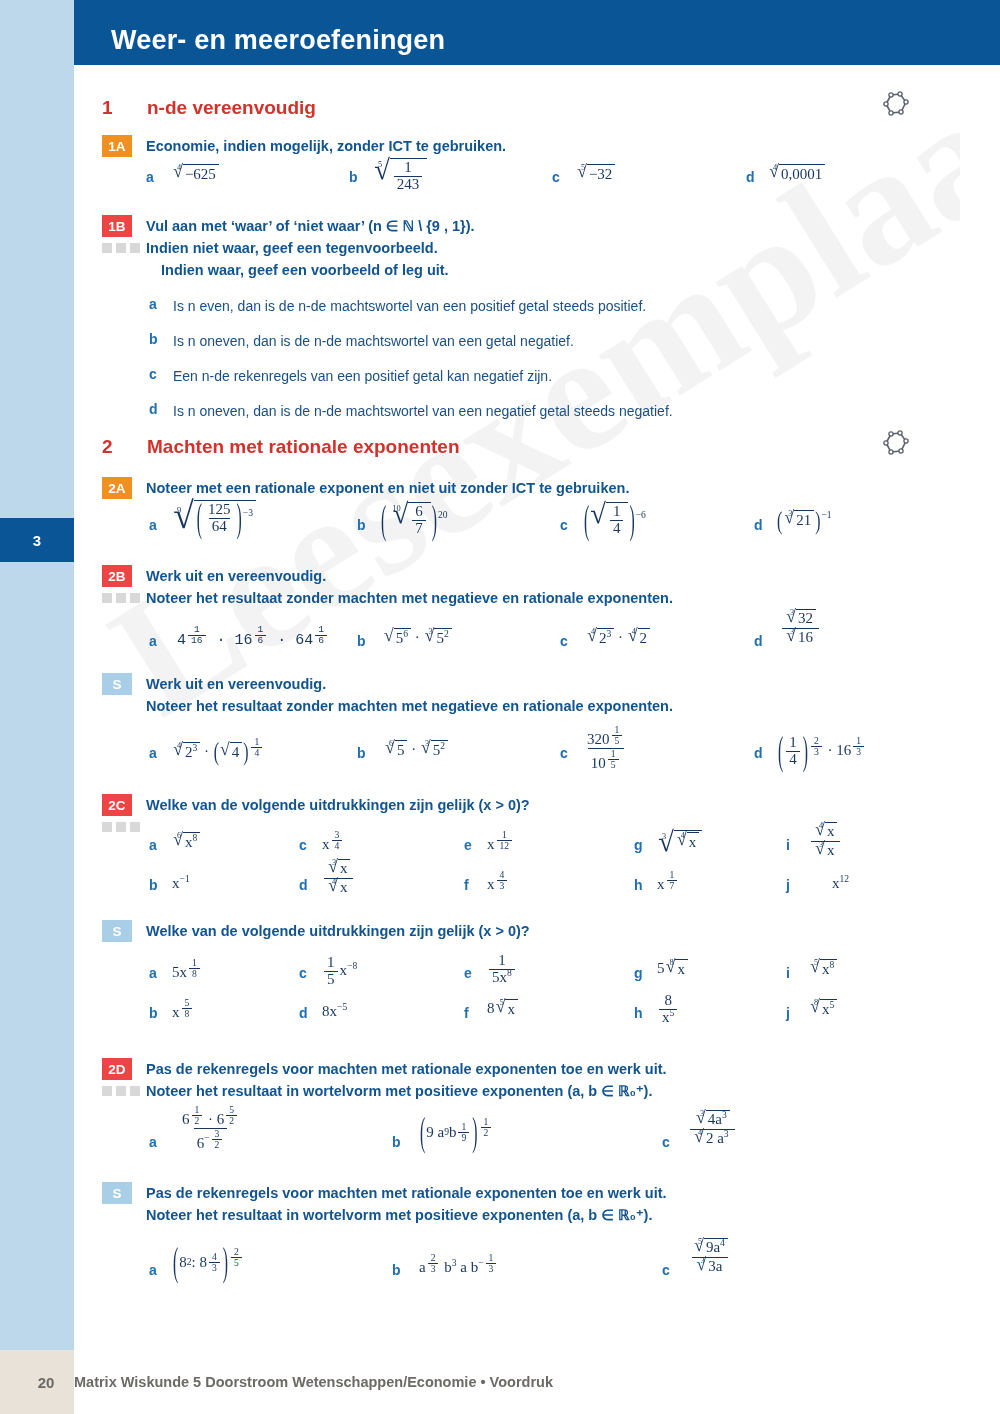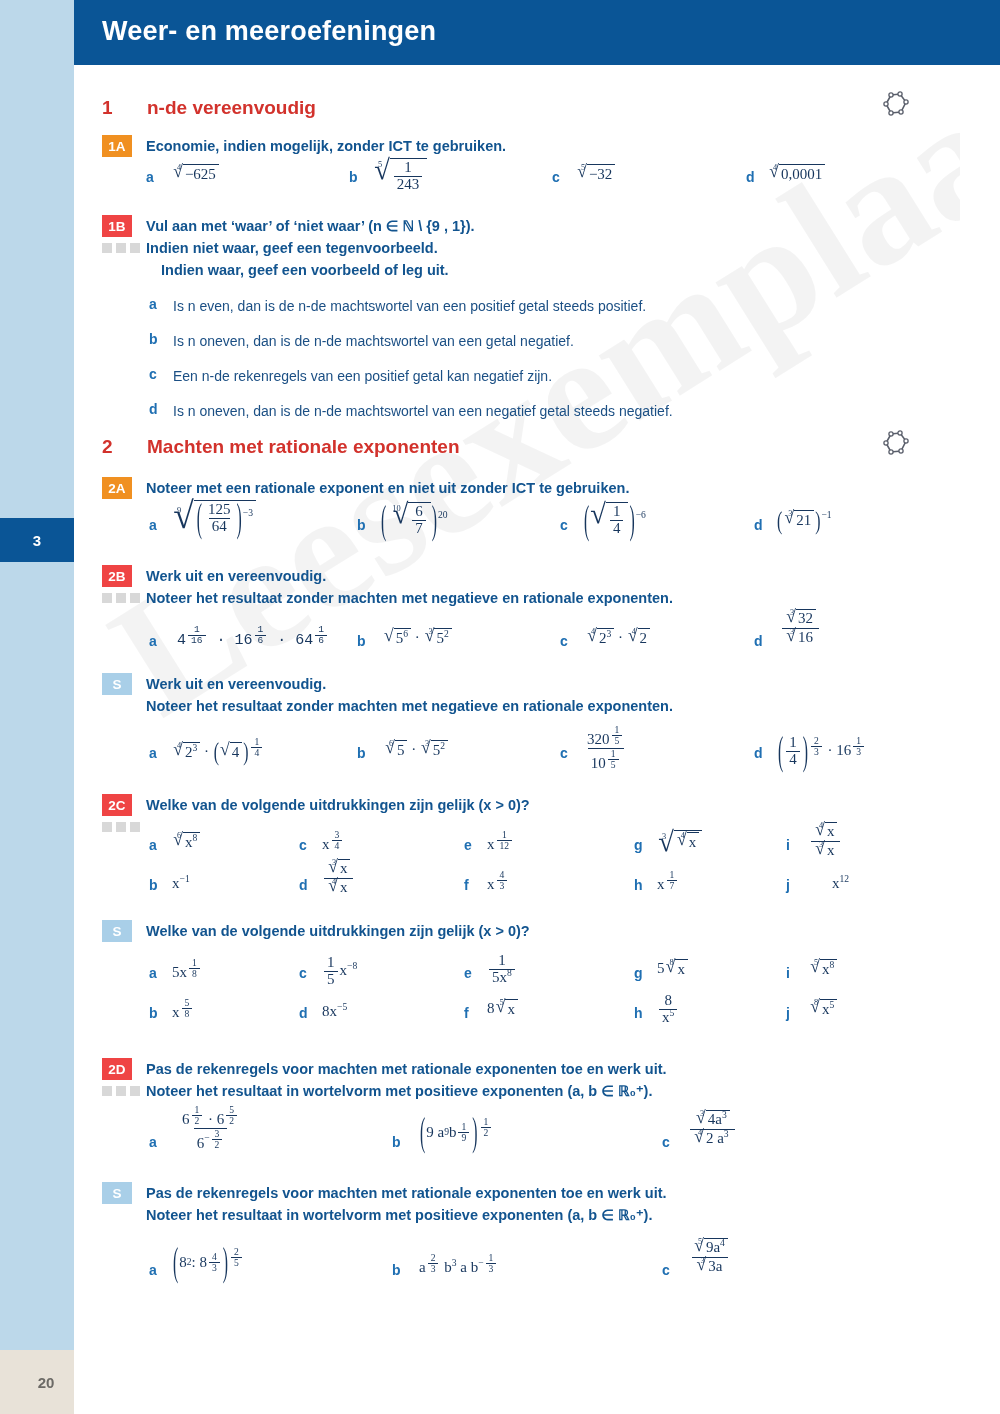--- a/index.html
+++ b/index.html
@@ -27,21 +27,21 @@
     background:#0a5596;color:#ffffff;
     font-size:15px;font-weight:bold;
     display:flex;align-items:center;justify-content:center;
   }
 
   .topbar{
     position:absolute;left:74px;top:0;width:926px;height:65px;
     background:#0a5596;
   }
   .topbar h1{
-    margin:0;position:absolute;left:28px;top:16px;
+    margin:9px;position:absolute;left:28px;top:16px;
     color:#ffffff;font-size:27px;font-weight:bold;letter-spacing:.2px;
   }
 
   .footer{
     position:absolute;left:74px;top:1350px;width:926px;height:64px;
     background:#ffffff;
   }
   .footer .pg{
     position:absolute;left:-48px;top:24px;width:40px;text-align:center;
     color:#6c6a66;font-size:15px;font-weight:bold;
@@ -706,15 +706,16 @@
               <span class="sg">√</span>
               <span class="bd">3a</span>
             </span></span>
         </span>
     </div>
 
   </div>
 
   <div class="footer">
     <div class="pg">20</div>
+    <div class="ft">Matrix Wiskunde 5 Doorstroom Wetenschappen/Economie • Voordruk</div>
   </div>
 
 </div>
 
 </body></html>

